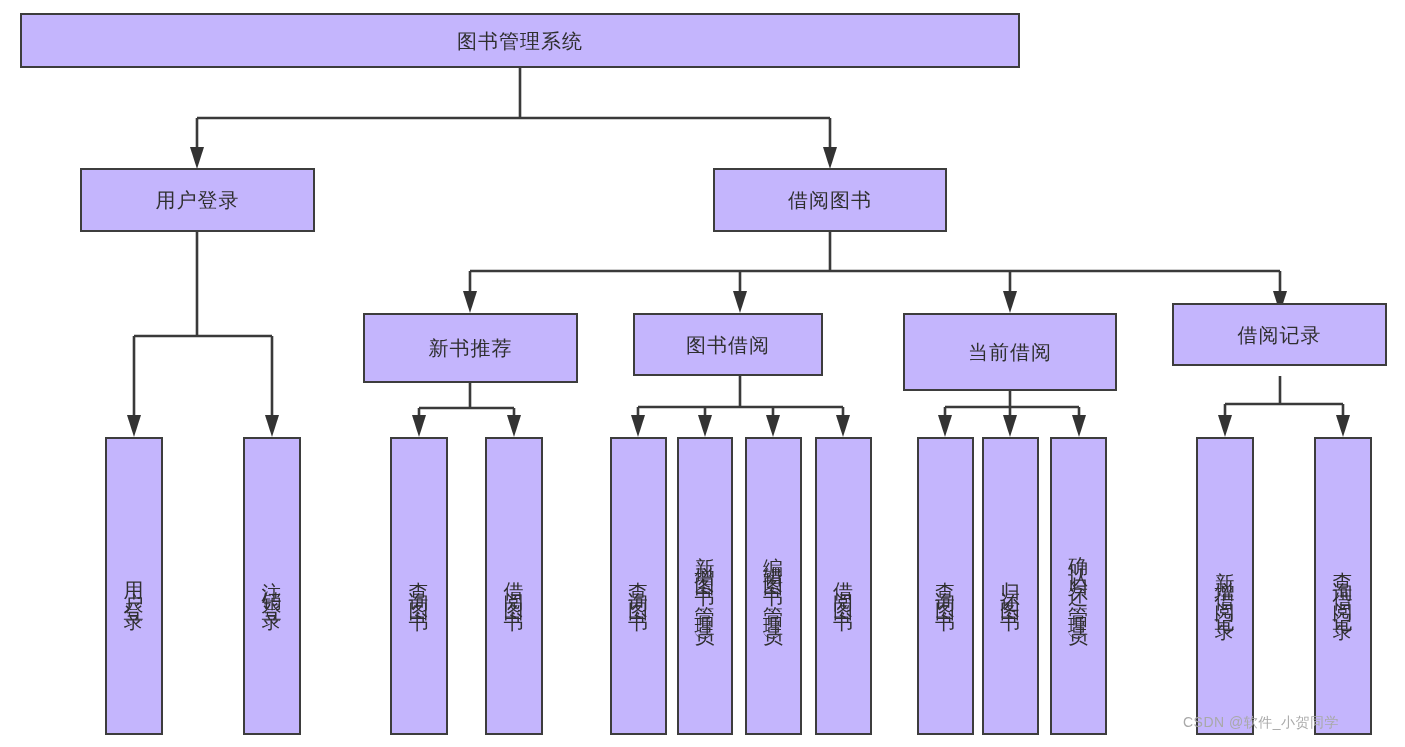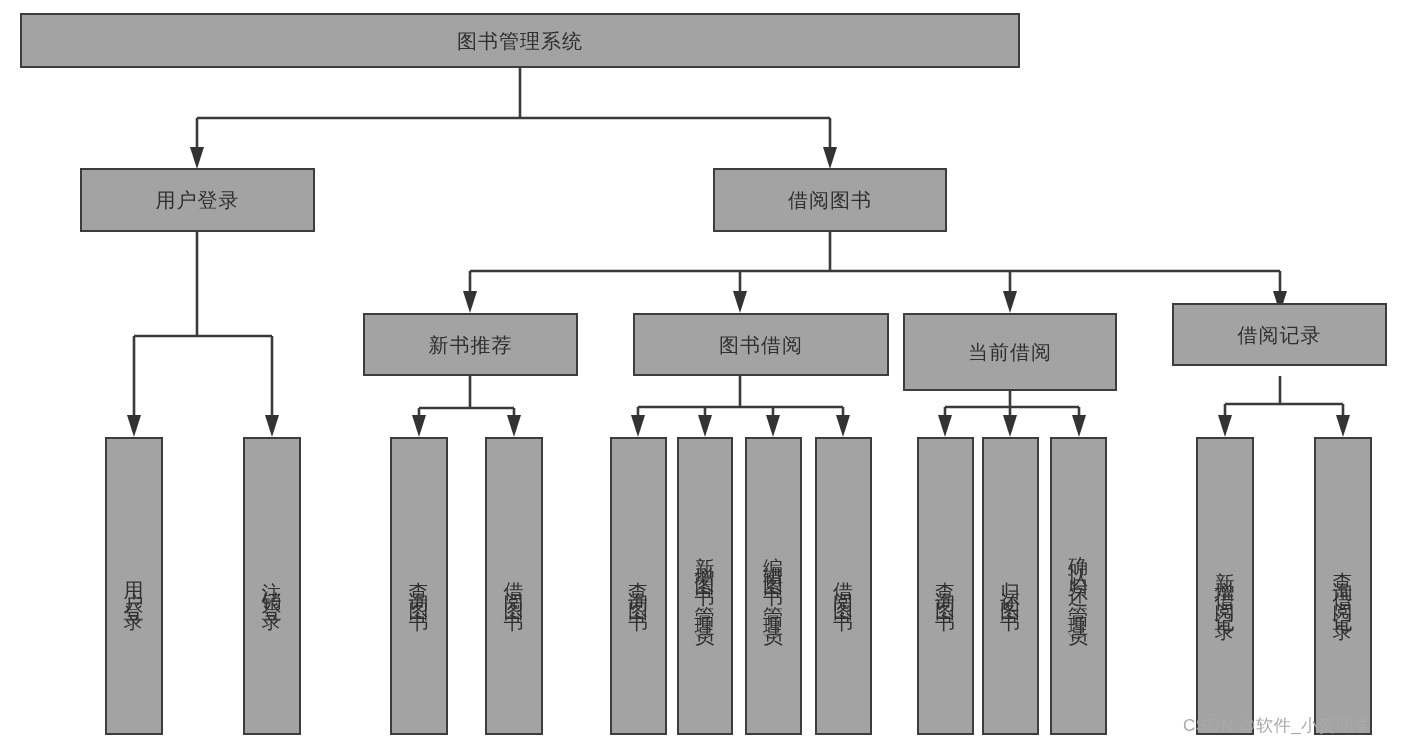--- a/index.html
+++ b/index.html
@@ -17,21 +17,21 @@
   }
   svg.wires {
     position: absolute;
     left: 0; top: 0;
     width: 1405px; height: 747px;
     pointer-events: none;
   }
   .box {
     position: absolute;
     box-sizing: border-box;
-    background: #a3a3a3;
+    background: #c4b5fd;
     border: 2.6px solid #3d3d3d;
     color: #2f2f2f;
     display: flex;
     align-items: center;
     justify-content: center;
     font-size: 20px;
     letter-spacing: 1px;
     line-height: 1;
     white-space: nowrap;
   }
@@ -39,21 +39,21 @@
     writing-mode: vertical-rl;
     text-orientation: mixed;
     letter-spacing: 10px;
     white-space: normal;
     font-size: 20px;
   }
   .watermark {
     position: absolute;
     left: 1183px;
     top: 714px;
-    font-size: 17px;
+    font-size: 14px;
     letter-spacing: 0.5px;
     color: #a9a9a9;
     white-space: nowrap;
   }
 </style>
 </head>
 <body>
 
 <div class="canvas">
 
@@ -102,22 +102,22 @@
       <polygon points="1218,415 1232,415 1225,437"></polygon>
       <polygon points="1336,415 1350,415 1343,437"></polygon>
     </g>
   </svg>
 
   <div class="box" style="left:20px; top:13px; width:1000px; height:55px;">图书管理系统</div>
 
   <div class="box" style="left:80px; top:168px; width:235px; height:64px;">用户登录</div>
   <div class="box" style="left:713px; top:168px; width:234px; height:64px;">借阅图书</div>
 
-  <div class="box" style="left:363px; top:313px; width:215px; height:63px;">新书推荐</div>
-  <div class="box" style="left:633px; top:313px; width:256px; height:63px;">图书借阅</div>
+  <div class="box" style="left:363px; top:313px; width:215px; height:70px;">新书推荐</div>
+  <div class="box" style="left:633px; top:313px; width:190px; height:63px;">图书借阅</div>
   <div class="box" style="left:903px; top:313px; width:214px; height:78px;">当前借阅</div>
   <div class="box" style="left:1172px; top:303px; width:215px; height:63px;">借阅记录</div>
 
   <div class="box leaf" style="left:105px; top:437px; width:58px; height:298px;">用户登录</div>
   <div class="box leaf" style="left:243px; top:437px; width:58px; height:298px;">注销登录</div>
 
   <div class="box leaf" style="left:390px; top:437px; width:58px; height:298px;">查询图书</div>
   <div class="box leaf" style="left:485px; top:437px; width:58px; height:298px;">借阅图书</div>
 
   <div class="box leaf" style="left:610px; top:437px; width:57px; height:298px;">查询图书</div>

